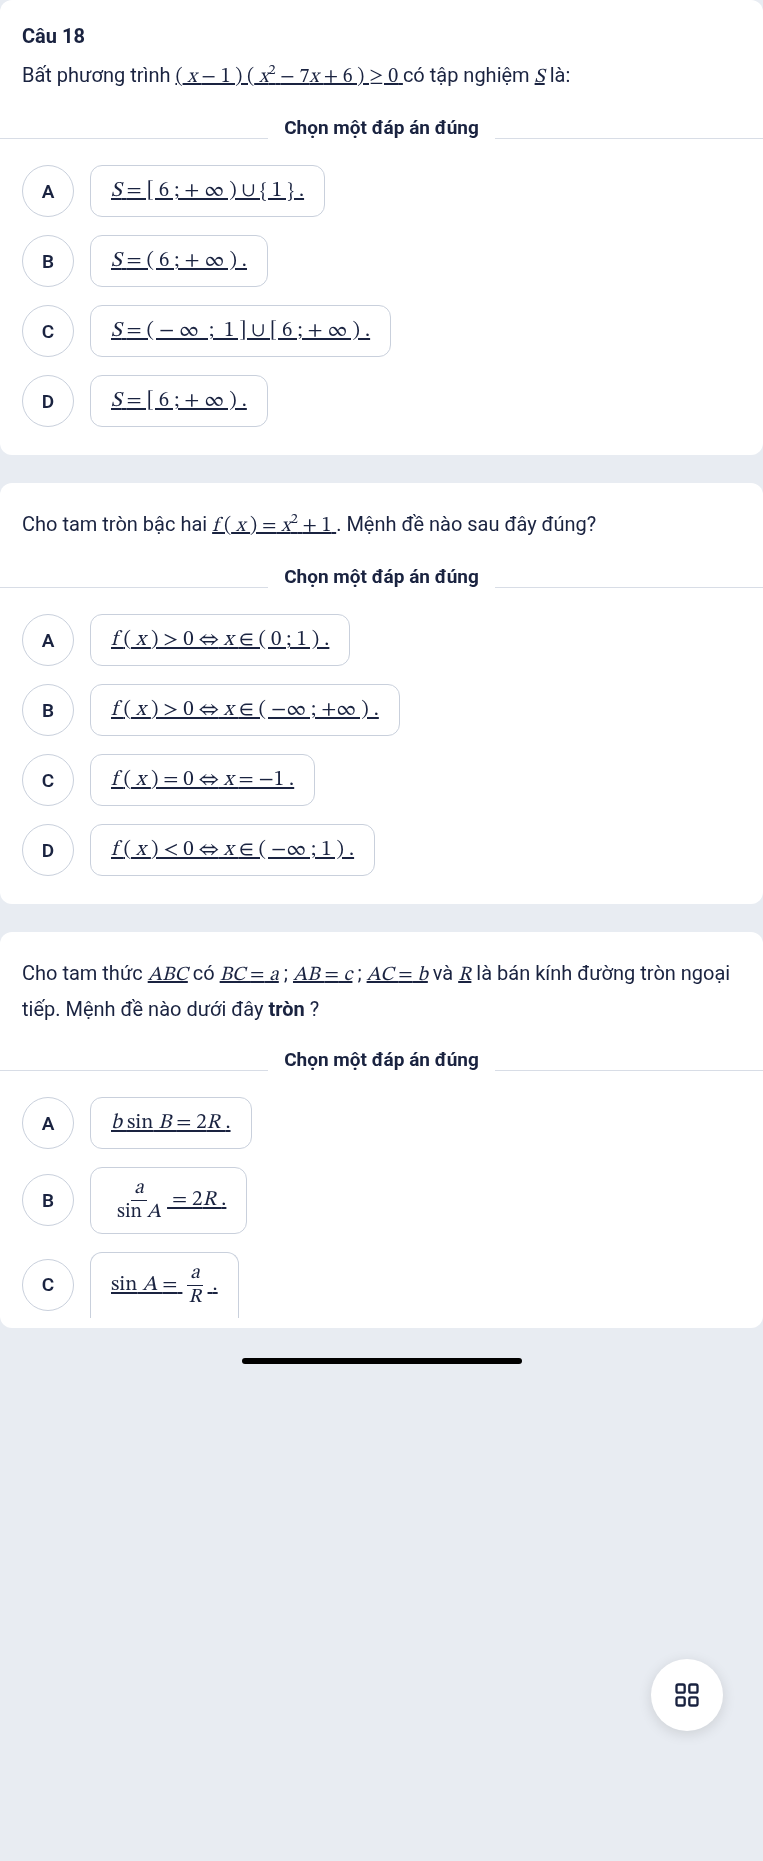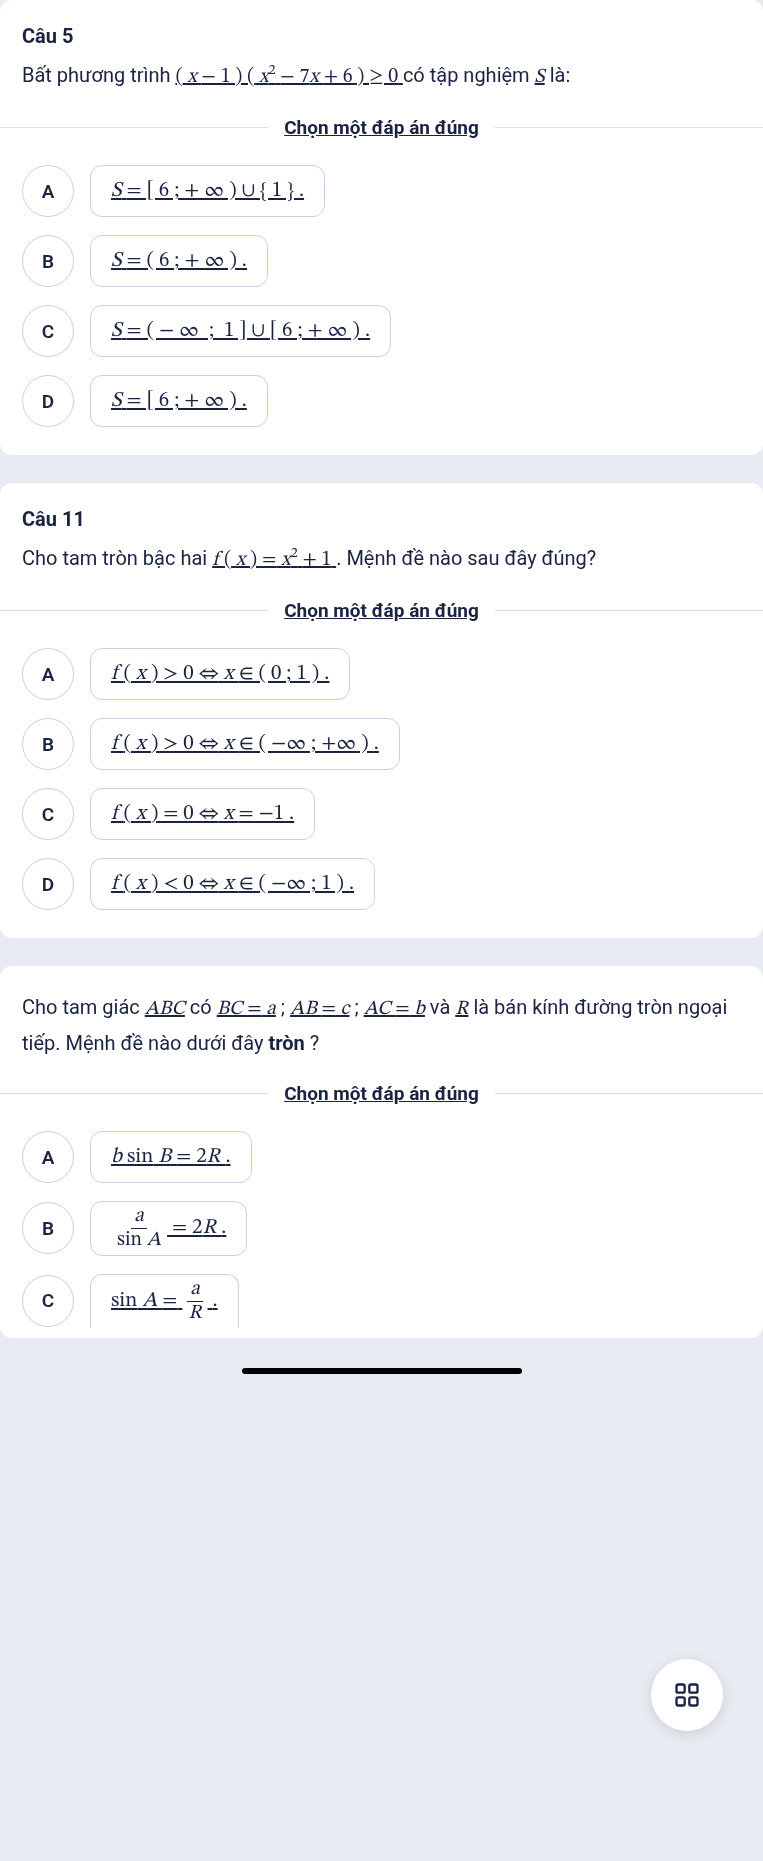--- a/index.html
+++ b/index.html
@@ -23,23 +23,22 @@
     color: #1a2340;
   }
   .q-text {
     font-size: 20px;
     line-height: 1.7;
     color: #1a2340;
     margin-bottom: 22px;
   }
   .divider-row {
     display: flex;
-    align-items: center;
+    align-items: flex-end;
     margin: 12px -22px 26px -22px;
-    text-decoration: underline;
   }
   .divider-line {
     flex: 1;
     height: 1px;
     background: #d8dde6;
   }
   .divider-text {
     padding: 0 16px;
     font-weight: 700;
     font-size: 19px;
@@ -62,21 +61,21 @@
     font-weight: 600;
     font-size: 19px;
     color: #1a2340;
     flex-shrink: 0;
     background: #fff;
     cursor: pointer;
   }
   .option-box {
     border: 1.5px solid #c9d0dc;
     border-radius: 12px;
-    padding: 4px 20px;
+    padding: 10px 20px;
     font-size: 21px;
     color: #1a2340;
     background: #fff;
     cursor: pointer;
     display: inline-flex;
     align-items: center;
     min-height: 52px;
   }
   .math {
     font-family: "Cambria Math", "STIX Two Math", "Times New Roman", serif;
@@ -116,21 +115,21 @@
     margin: 0 3px;
   }
   .frac .num { border-bottom: 1.4px solid #1a2340; padding: 0 3px 1px 3px; }
   .frac .den { padding: 1px 3px 0 3px; }
   sup { font-size: 0.72em; vertical-align: super; line-height: 0; font-style: normal;}
 </style>
 </head>
 <body>
 
 <div class="card">
-  <div class="q-title">Câu 5</div>
+  <div class="q-title">Câu 18</div>
   <div class="q-text">
     <span>Bất phương trình </span>
     <span class="math">
       <span class="up">(</span> x <span class="up">− 1 ) (</span> x<sup>2</sup> <span class="up">− 7</span>x <span class="up">+ 6 ) ≥ 0</span>
     </span>
     <span> có tập nghiệm </span>
     <span class="math">S</span>
     <span> là:</span>
   </div>
   <div class="divider-row">
@@ -159,21 +158,20 @@
   </div>
   <div class="option-row" style="margin-bottom:0;">
     <div class="option-letter">D</div>
     <div class="option-box">
       <span class="math"><span>S</span> <span class="up">= [ 6 ; + ∞ ) .</span></span>
     </div>
   </div>
 </div>
 
 <div class="card">
-  <div class="q-title">Câu 11</div>
   <div class="q-text">
     <span>Cho tam tròn bậc hai  </span>
     <span class="math">
       f <span class="up">(</span> x <span class="up">) =</span> x<sup>2</sup> <span class="up">+ 1</span>
     </span>
     <span> . Mệnh đề nào sau đây đúng?</span>
   </div>
   <div class="divider-row">
     <div class="divider-line"></div>
     <div class="divider-text">Chọn một đáp án đúng</div>
@@ -201,21 +199,21 @@
   <div class="option-row" style="margin-bottom:0;">
     <div class="option-letter">D</div>
     <div class="option-box">
       <span class="math">f <span class="up">(</span> x <span class="up">) &lt; 0 ⇔</span> x <span class="up">∈ ( −∞ ; 1 ) .</span></span>
     </div>
   </div>
 </div>
 
 <div class="card" style="margin-bottom:0; padding-bottom:10px;">
   <div class="q-text">
-    <span>Cho tam giác  </span>
+    <span>Cho tam thức  </span>
     <span class="math">ABC</span>
     <span>  có  </span>
     <span class="math">BC <span class="up">=</span> a</span>
     <span> ;  </span>
     <span class="math">AB <span class="up">=</span> c</span>
     <span> ;  </span>
     <span class="math">AC <span class="up">=</span> b</span>
     <span> và </span>
     <span class="math">R</span>
     <span> là bán kính đường tròn ngoại tiếp. Mệnh đề nào dưới đây </span>

